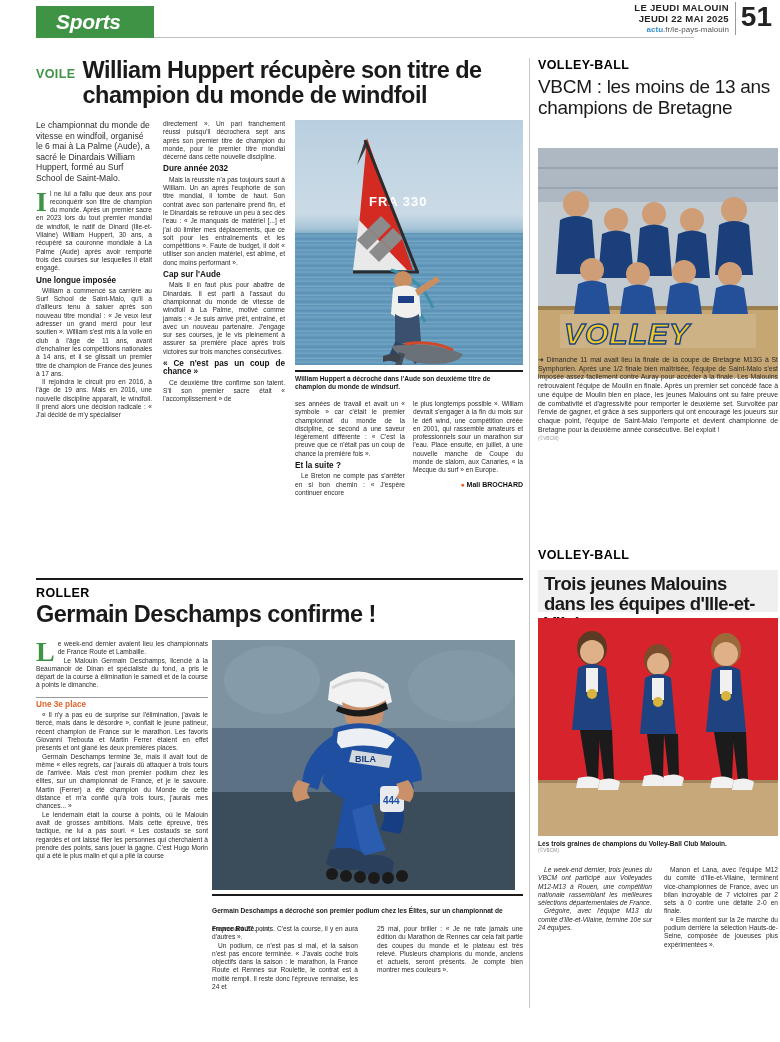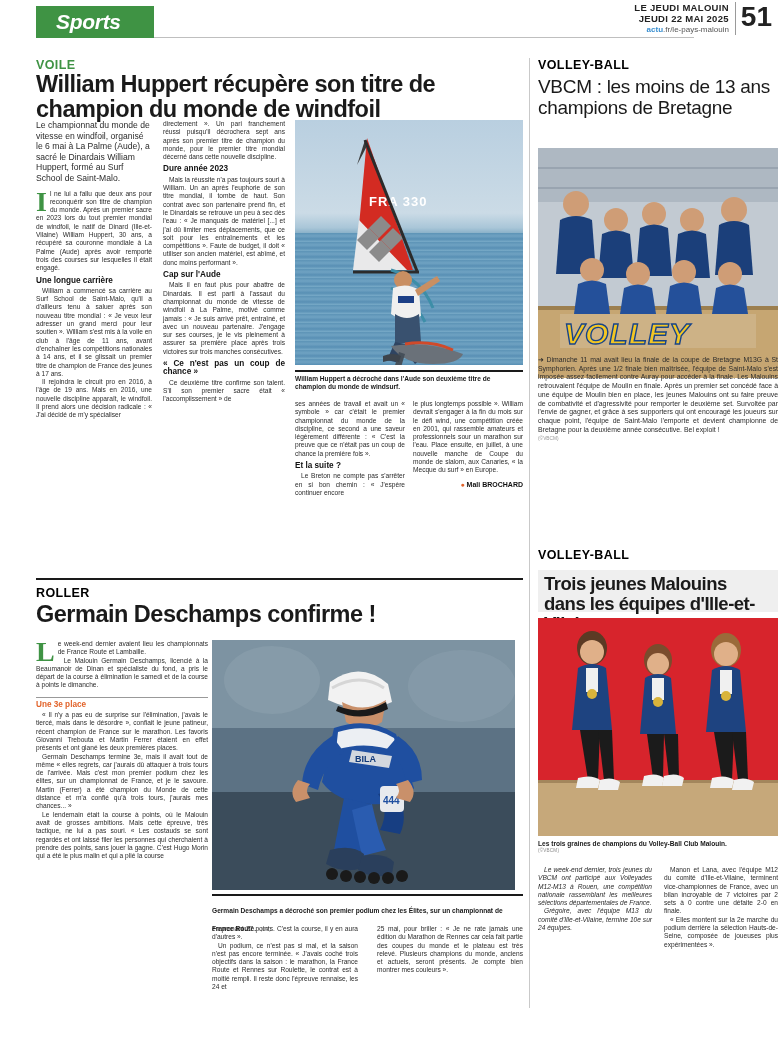--- a/index.html
+++ b/index.html
@@ -102,45 +102,45 @@
       <div class="mast-lines">
         <div class="mast-l1">LE JEUDI MALOUIN</div>
         <div class="mast-l2">JEUDI 22 MAI 2025</div>
         <div class="mast-l3"><b>actu</b><span>.fr/le-pays-malouin</span></div>
       </div>
       <div class="page-num">51</div>
     </div>
   </div>
 
   <div style="position:absolute;left:36px;top:58px;width:487px;">
-    <div style="display:flex;align-items:baseline;flex-direction:column;">
+    <div style="display:flex;align-items:baseline;gap:7px;">
       <span class="kicker green">VOILE</span>
       <span class="headline" style="flex:1;">William Huppert récupère son titre de champion du monde de windfoil</span>
     </div>
   </div>
 
   <div style="position:absolute;left:36px;top:120px;width:116px;">
     <div class="body-col lead">
       <p>Le championnat du monde de vitesse en windfoil, organisé le 6 mai à La Palme (Aude), a sacré le Dinardais William Huppert, formé au Surf School de Saint-Malo.</p>
     </div>
     <div class="body-col" style="margin-top:6px;">
       <div class="dropwrap">
         <span class="dropcap">I</span>
         <p class="noind">l ne lui a fallu que deux ans pour reconquérir son titre de champion du monde. Après un premier sacre en 2023 lors du tout premier mondial de windfoil, le natif de Dinard (Ille-et-Vilaine) William Huppert, 30 ans, a récupéré sa couronne mondiale à La Palme (Aude) après avoir remporté trois des courses sur lesquelles il était engagé.</p>
       </div>
-      <div class="subhead">Une longue carrière</div>
+      <div class="subhead">Une longue imposée</div>
       <p>William a commencé sa carrière au Surf School de Saint-Malo, qu'il a d'ailleurs tenu à saluer après son nouveau titre mondial : « Je veux leur adresser un grand merci pour leur soutien ». William s'est mis à la voile en club à l'âge de 11 ans, avant d'enchaîner les compétitions nationales à 14 ans, et il se glissait un premier titre de champion de France des jeunes à 17 ans.</p>
       <p>Il rejoindra le circuit pro en 2016, à l'âge de 19 ans. Mais en 2016, une nouvelle discipline apparaît, le windfoil. Il prend alors une décision radicale : « J'ai décidé de m'y spécialiser</p>
     </div>
   </div>
 
   <div style="position:absolute;left:163px;top:120px;width:122px;">
     <div class="body-col">
       <p class="noind">directement ». Un pari franchement réussi puisqu'il décrochera sept ans après son premier titre de champion du monde, pour le premier titre mondial décerné dans cette nouvelle discipline.</p>
-      <div class="subhead">Dure année 2023</div>
+      <div class="subhead">Dure année 2032</div>
       <p>Mais la réussite n'a pas toujours souri à William. Un an après l'euphorie de son titre mondial, il tombe de haut. Son contrat avec son partenaire prend fin, et le Dinardais se retrouve un peu à sec dès l'eau : « Je manquais de matériel [...] et j'ai dû limiter mes déplacements, que ce soit pour les entraînements et les compétitions ». Faute de budget, il doit « utiliser son ancien matériel, est abîmé, et donc moins performant ».</p>
       <div class="subhead">Cap sur l'Aude</div>
       <p>Mais il en faut plus pour abattre de Dinardais. Il est parti à l'assaut du championnat du monde de vitesse de windfoil à La Palme, motivé comme jamais : « Je suis arrivé prêt, entraîné, et avec un nouveau partenaire. J'engage sur ses courses, je le vis pleinement à assurer sa première place après trois victoires sur trois manches consécutives.</p>
       <div class="subhead">« Ce n'est pas un coup de chance »</div>
       <p>Ce deuxième titre confirme son talent. S'il son premier sacre était « l'accomplissement » de</p>
     </div>
   </div>
 
   <div class="photo" style="left:295px;top:120px;width:228px;height:245px;">
     <div class="sea-sky"></div>

